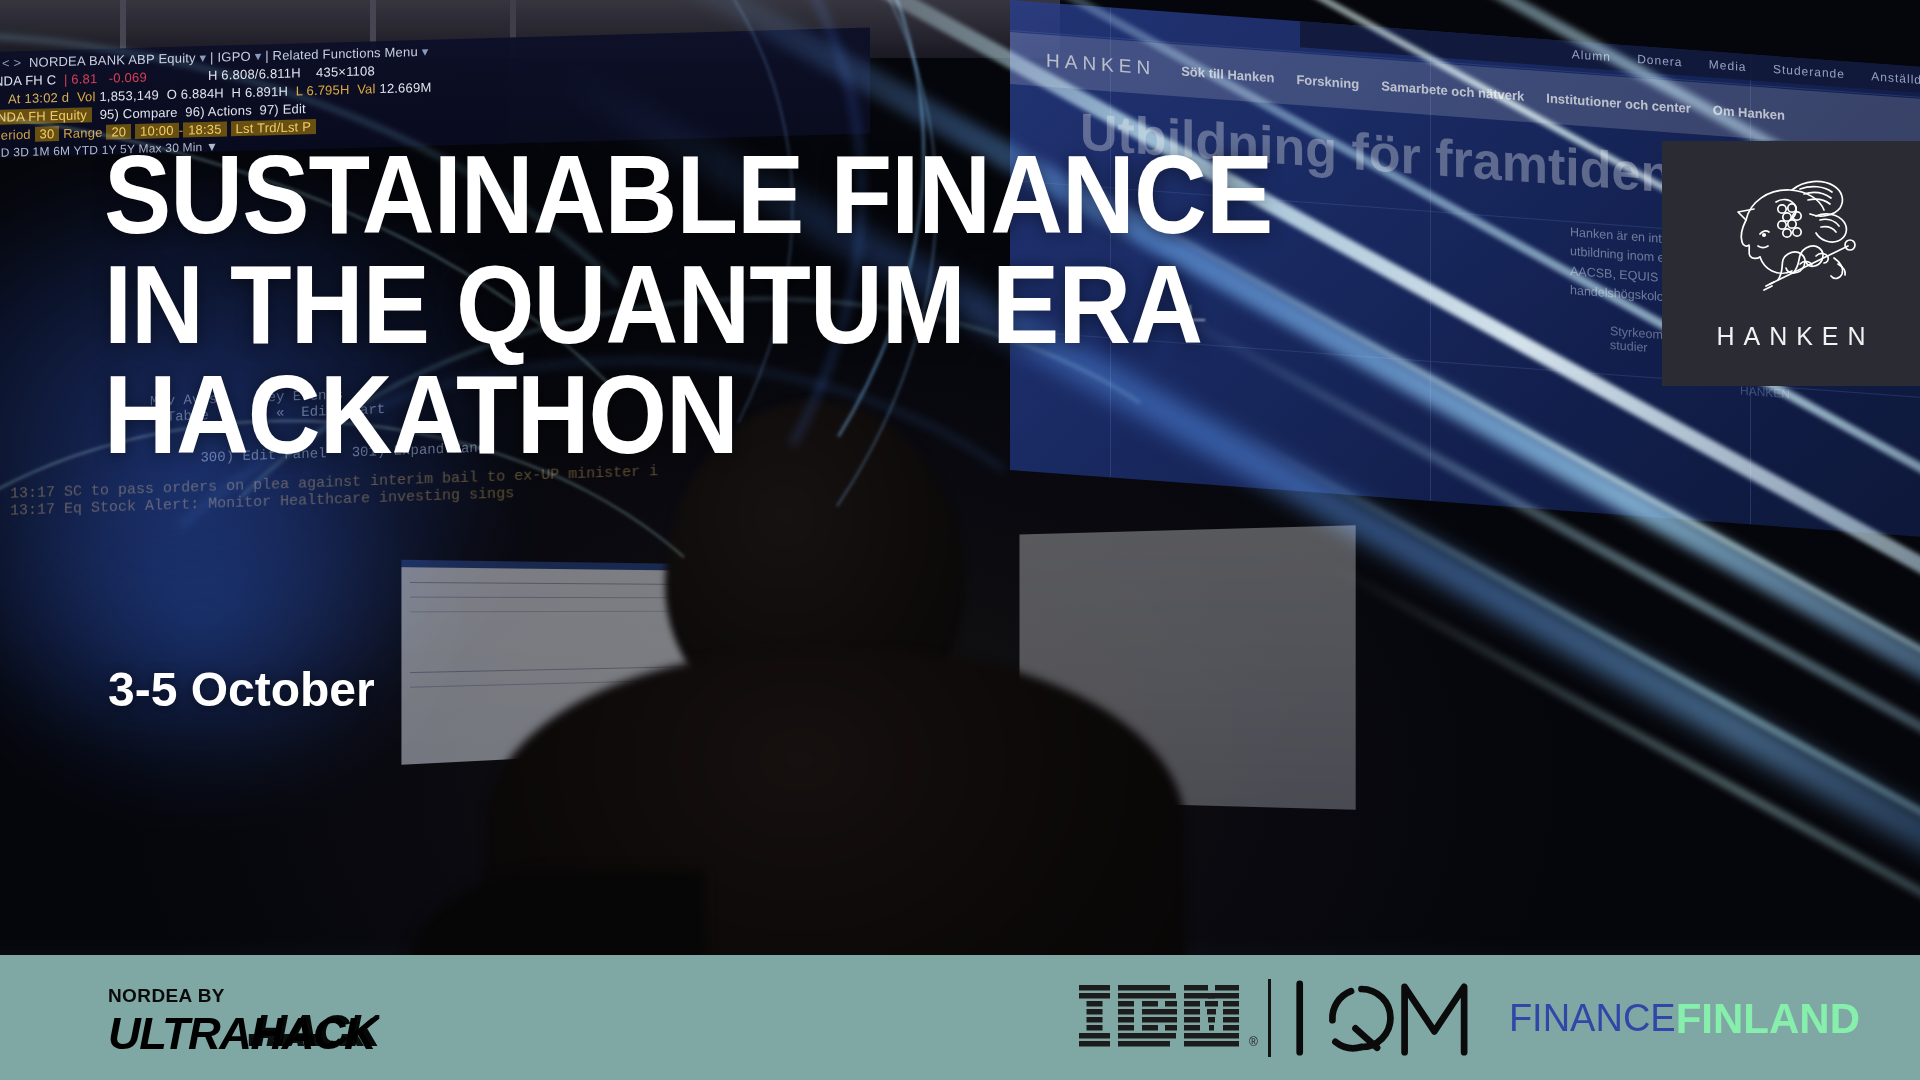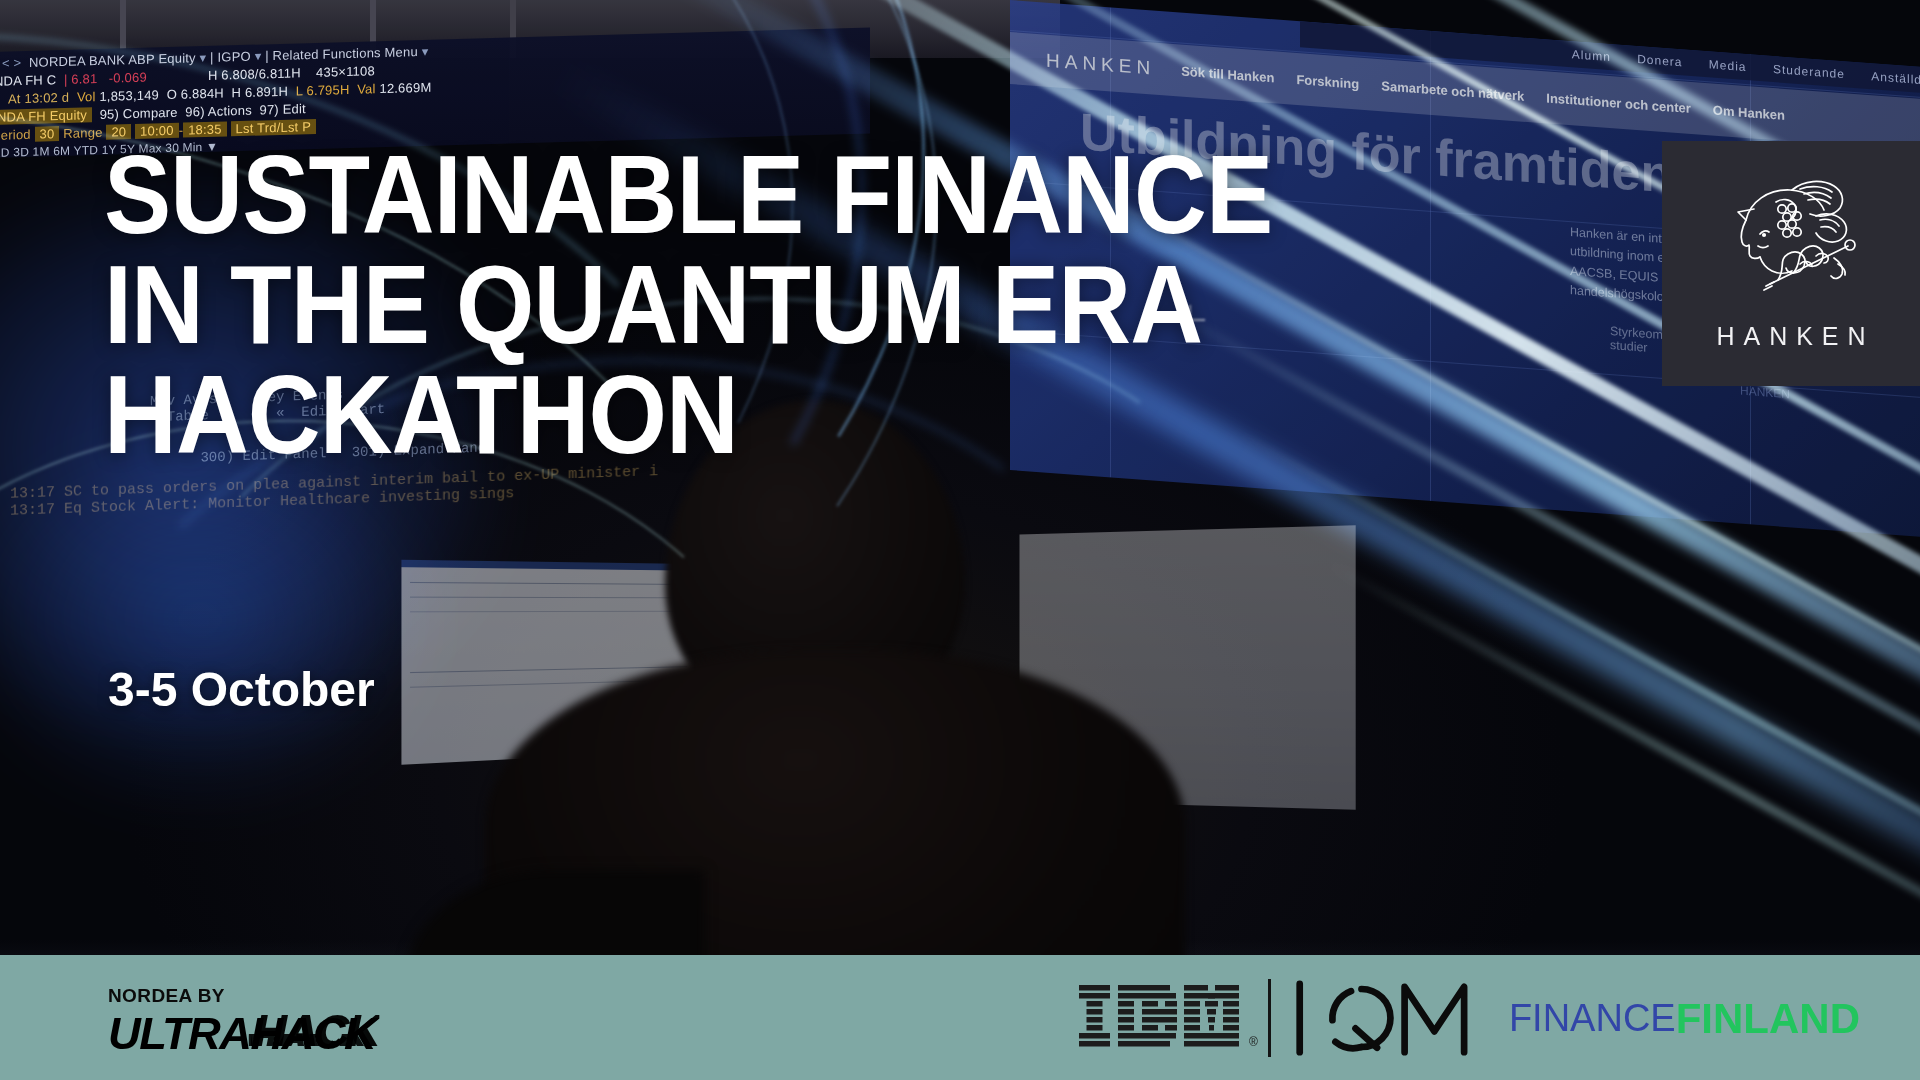--- a/index.html
+++ b/index.html
@@ -264,21 +264,21 @@
 
   
   .divider{ width:3px; height:78px; background:#141414; margin:0 22px 0 24px; }
 
   
   .iqm{ position:relative; width:186px; height:78px; }
 
   
   .bfin{ margin-left:30px; line-height:1.0; }
   .bfin .l1{ font-size:38px; color:#3246a8; letter-spacing:0px; font-weight:400; }
-  .bfin .l2{ font-size:42px; color:#22c55e; letter-spacing:0px; font-weight:bold; margin-top:2px; }
+  .bfin .l2{ font-size:42px; color:#86efac; letter-spacing:0px; font-weight:bold; margin-top:2px; }
 </style>
 </head>
 <body>
 
 <div id="poster">
 
   <div class="bg">
     <div class="bg-base"></div>
     <div class="bg-wall"></div>
 

